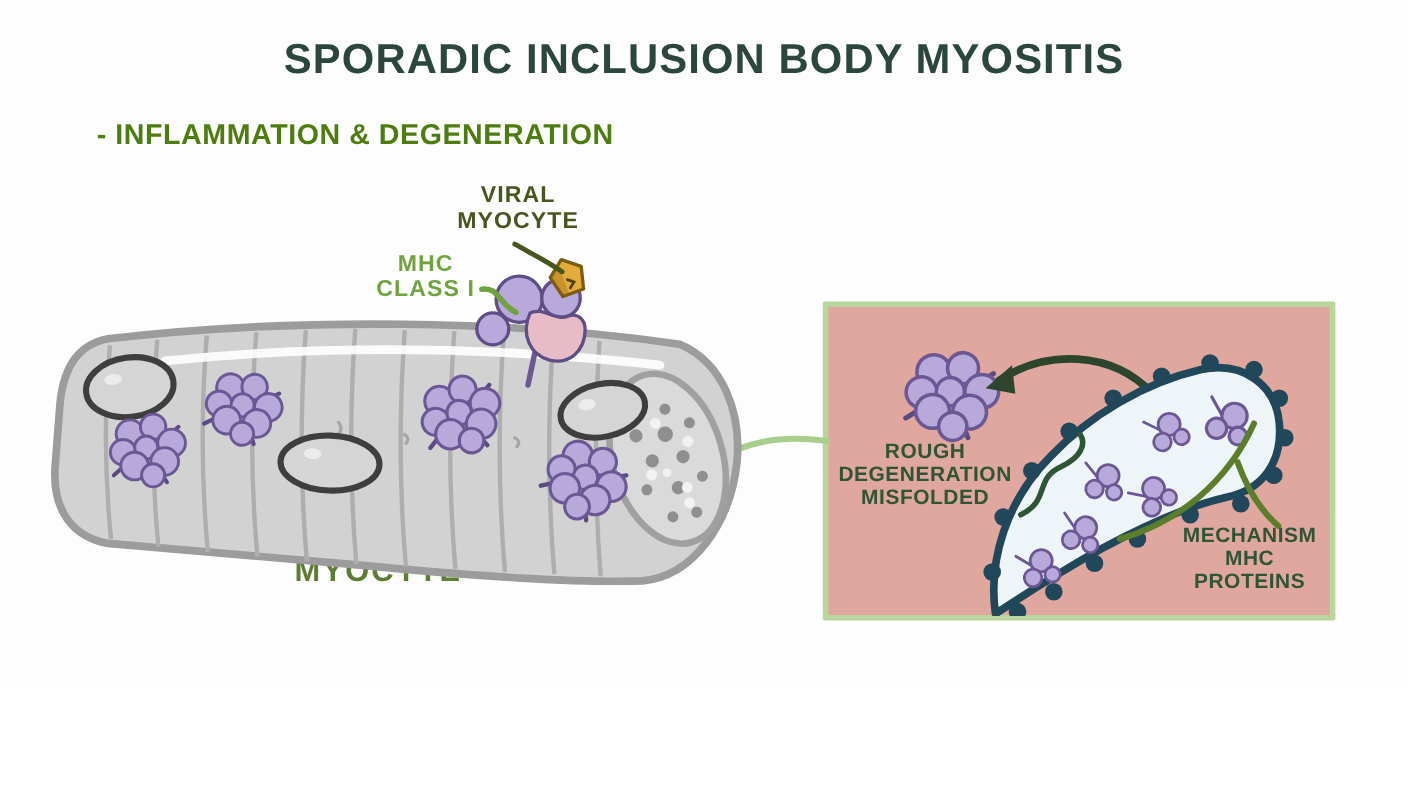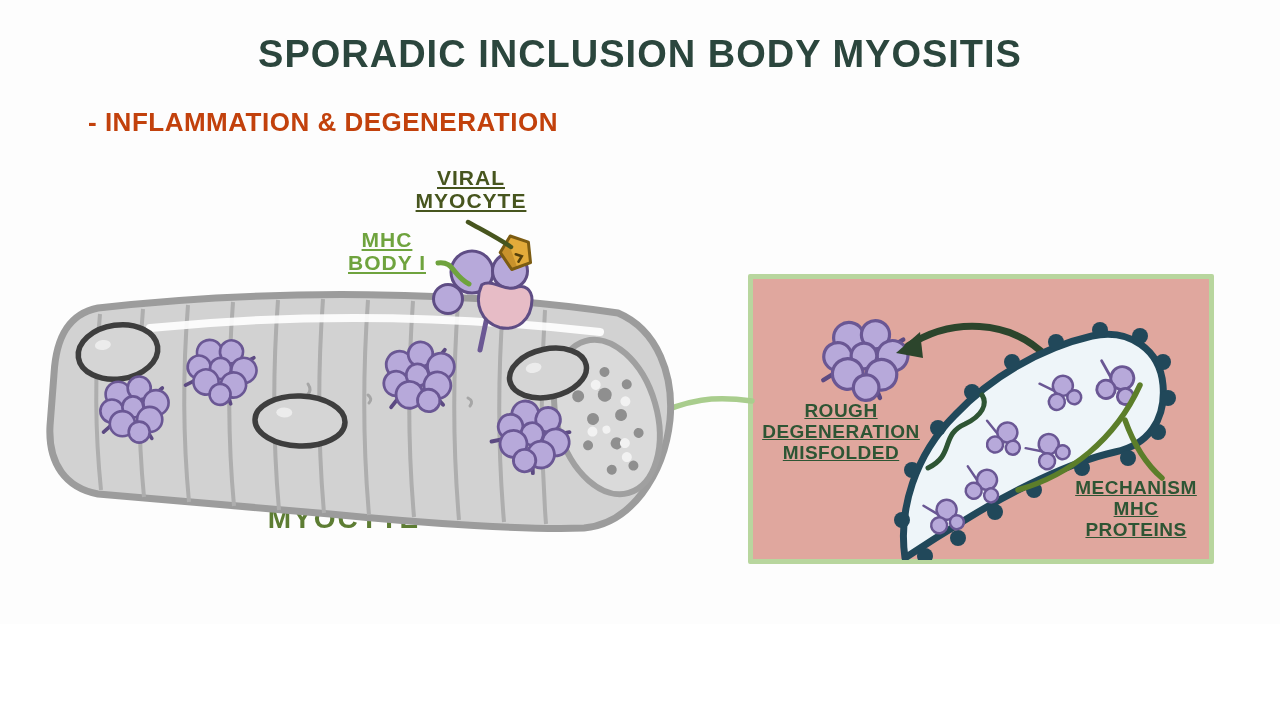--- a/index.html
+++ b/index.html
@@ -11,25 +11,25 @@
   .abs{position:absolute;}
   .nowrap{white-space:nowrap;}
   .center{transform:translateX(-50%);text-align:center;}
   .title{
     top:33px;left:50%;
     font-size:38px;font-weight:800;letter-spacing:1px;
     color:#2b463d;
   }
   .bullet{
     top:107px;font-size:26px;font-weight:800;letter-spacing:0.5px;
-    color:#c2410c;
+    color:#4d7c0f;
   }
   .bullet-left{left:88px;}
   .bullet-right{left:735px;}
-  .callout{font-weight:800;line-height:1.1;text-decoration:underline;}
+  .callout{font-weight:800;line-height:1.1;}
   .viral-label{top:166px;left:471px;font-size:21px;color:#47551e;letter-spacing:1px;}
   .mhc-label{top:228px;left:387px;font-size:21px;color:#6fa33e;letter-spacing:1px;}
   .myocyte-label{top:503px;left:344px;font-size:28px;color:#5d7d33;letter-spacing:2px;font-weight:800;}
   .rer-label{top:401px;left:841px;font-size:19px;color:#2e5534;letter-spacing:0.5px;z-index:5;}
   .misfolded-label{top:478px;left:1136px;font-size:19px;color:#2e5534;letter-spacing:0.5px;z-index:5;}
   .inset-box{
     left:748px;top:274px;width:466px;height:290px;
     background:#e0a79e;border:5px solid #b8d69e;box-sizing:border-box;
     border-radius:2px;z-index:1;
   }
@@ -216,21 +216,21 @@
 
   <div class="abs bullet bullet-left nowrap">- INFLAMMATION &amp; DEGENERATION</div>
 
   <div class="abs callout viral-label center">
     <div>VIRAL</div>
     <div>MYOCYTE</div>
   </div>
 
   <div class="abs callout mhc-label center">
     <div>MHC</div>
-    <div>BODY I</div>
+    <div>CLASS I</div>
   </div>
 
   <div class="abs myocyte-label nowrap center">MYOCYTE</div>
 
   <div class="abs callout rer-label center">
     <div>ROUGH</div>
     <div>DEGENERATION</div>
     <div>MISFOLDED</div>
   </div>
 

